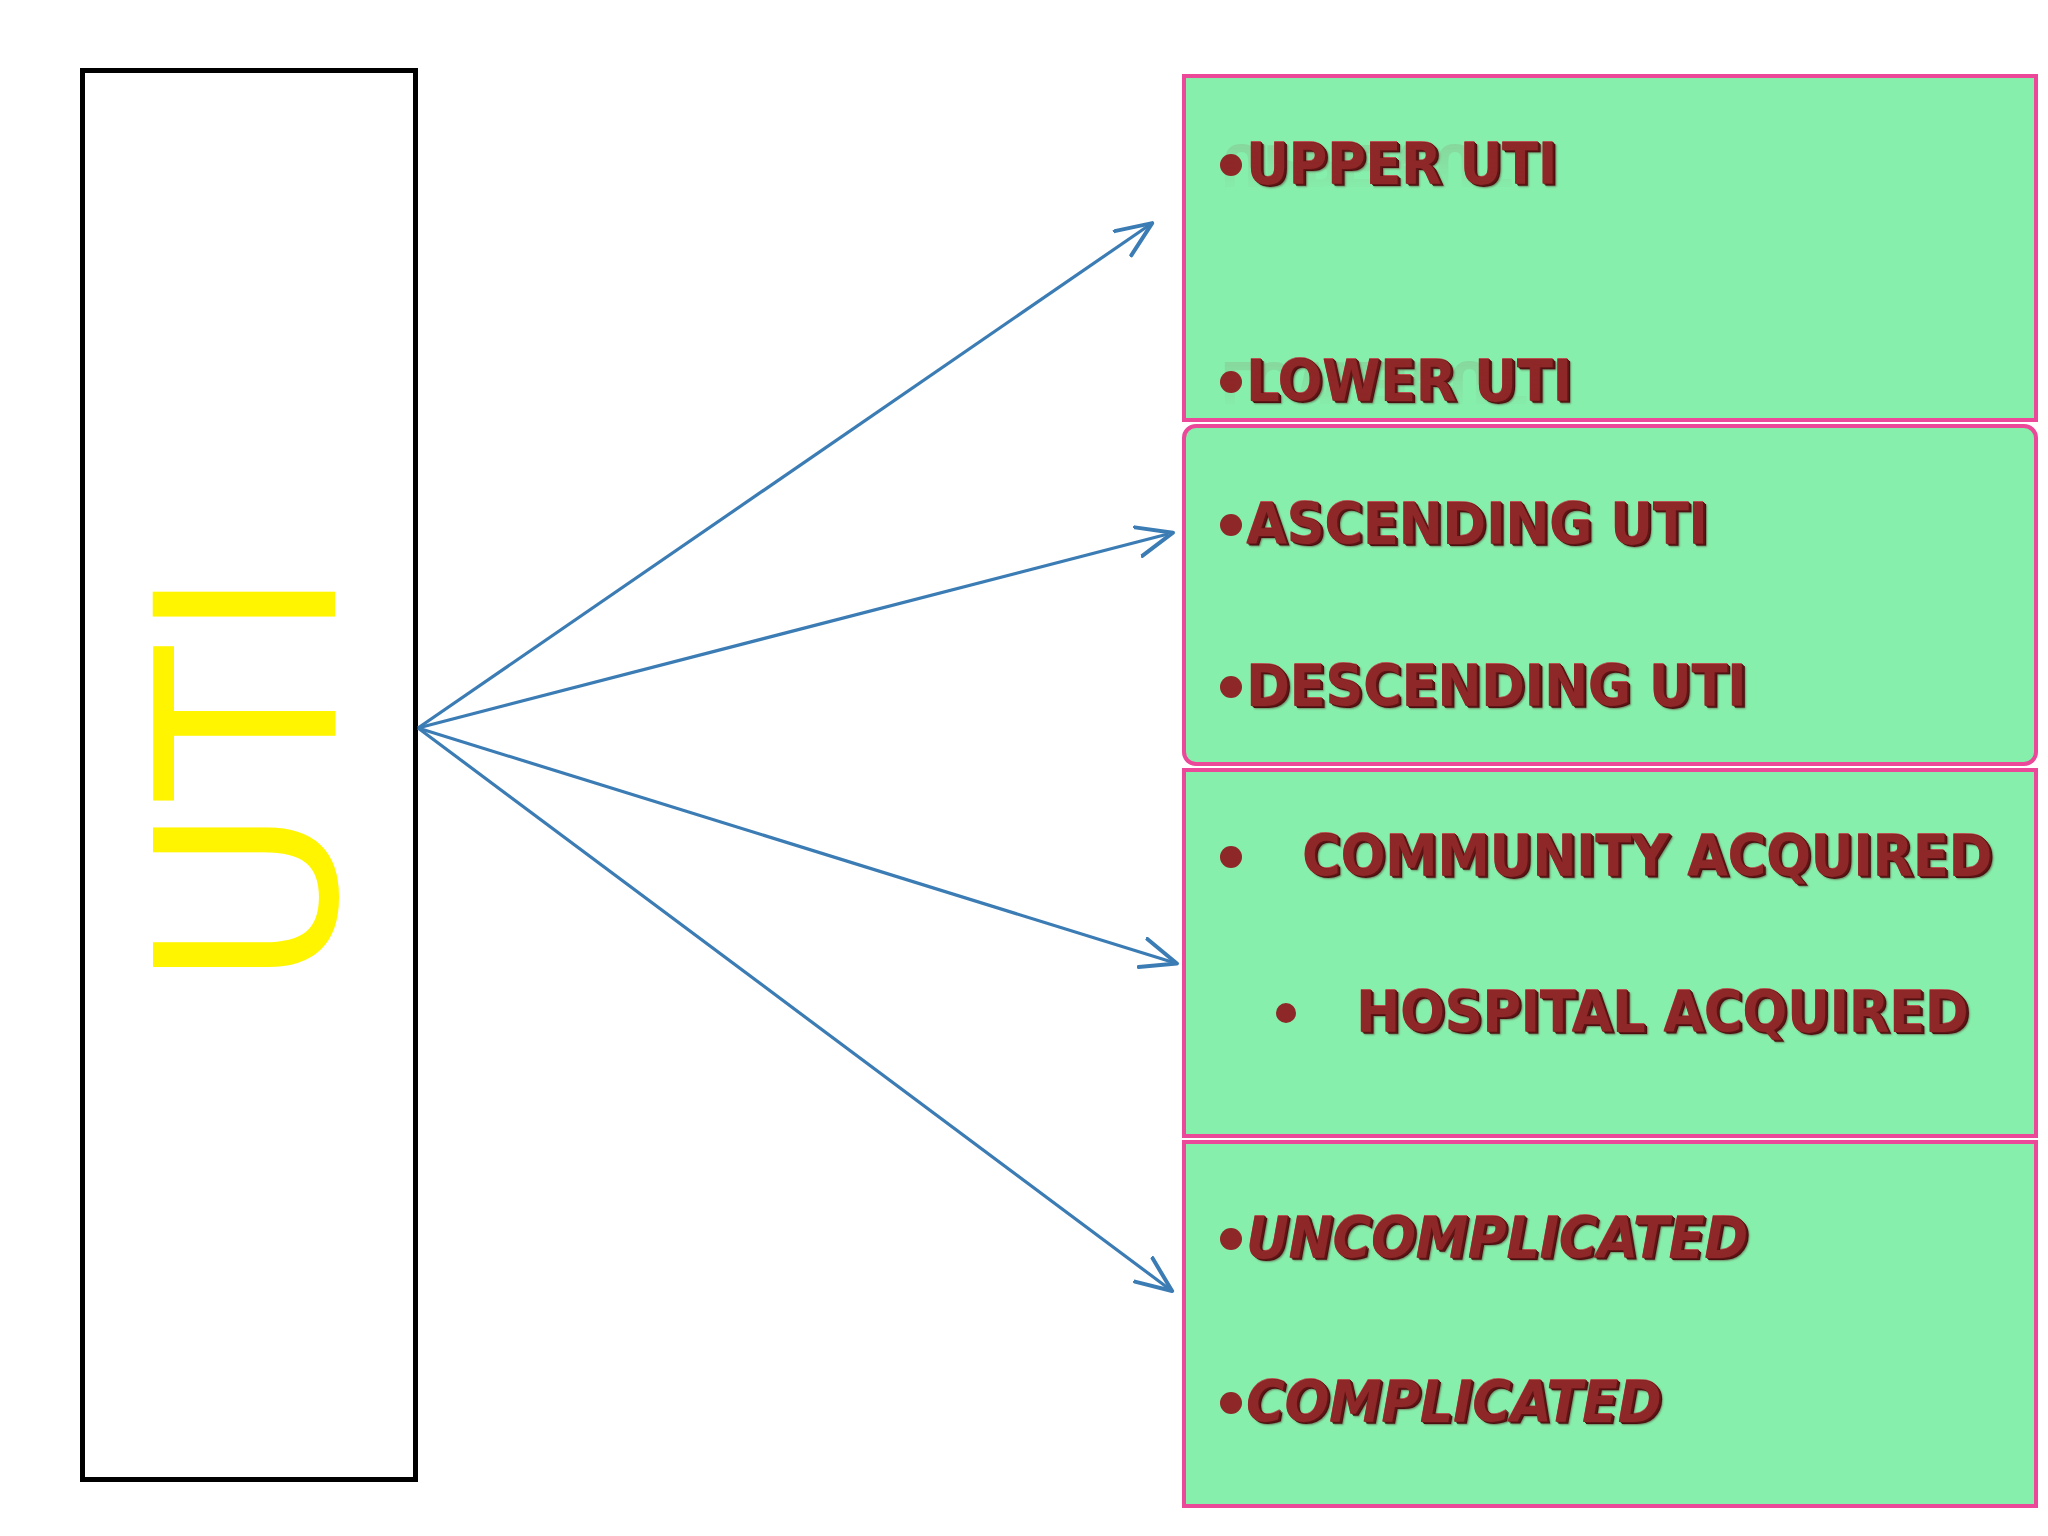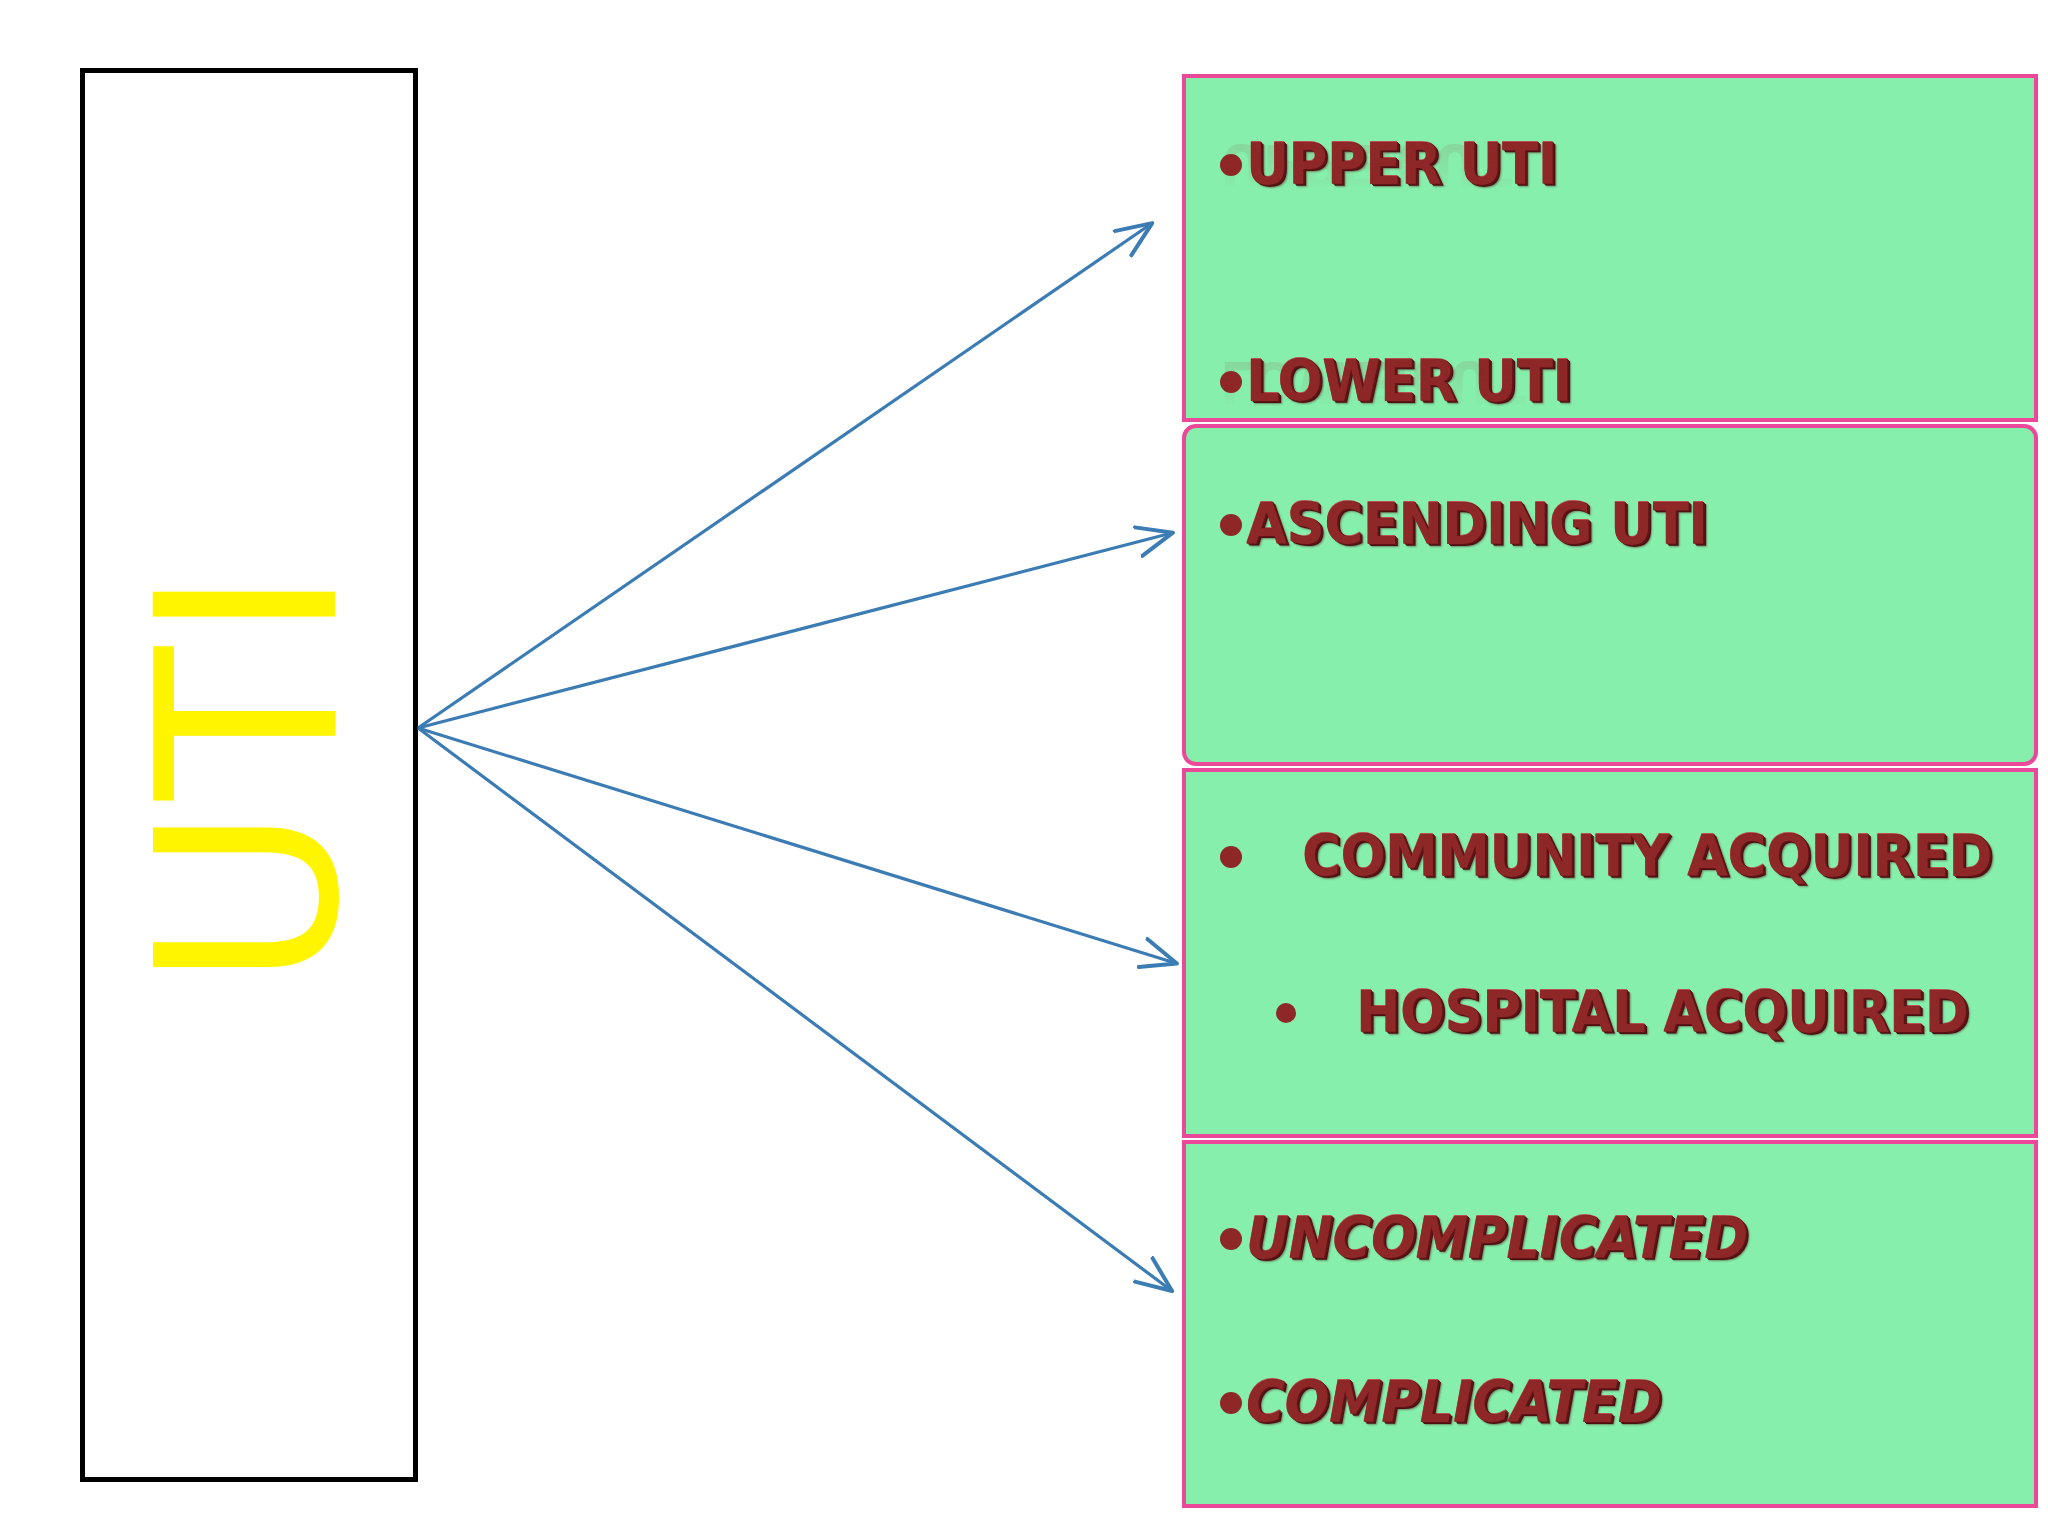--- a/index.html
+++ b/index.html
@@ -185,20 +185,24 @@
       <span class="cat-text">LOWER UTI</span>
       <span class="reflect">LOWER UTI</span>
     </div>
   </div>
 
   <div class="cat-box" id="cat-box-1">
     <div class="cat-item" id="item-1-0">
       <span class="bullet tight"></span>
       <span class="cat-text">ASCENDING UTI</span>
     </div>
+    <div class="cat-item" id="item-1-1">
+      <span class="bullet tight"></span>
+      <span class="cat-text">DESCENDING UTI</span>
+    </div>
   </div>
 
   <div class="cat-box" id="cat-box-2">
     <div class="cat-item" id="item-2-0">
       <span class="bullet gap"></span>
       <span class="cat-text">COMMUNITY ACQUIRED</span>
     </div>
     <div class="cat-item" id="item-2-1">
       <span class="bullet gap small"></span>
       <span class="cat-text">HOSPITAL ACQUIRED</span>

